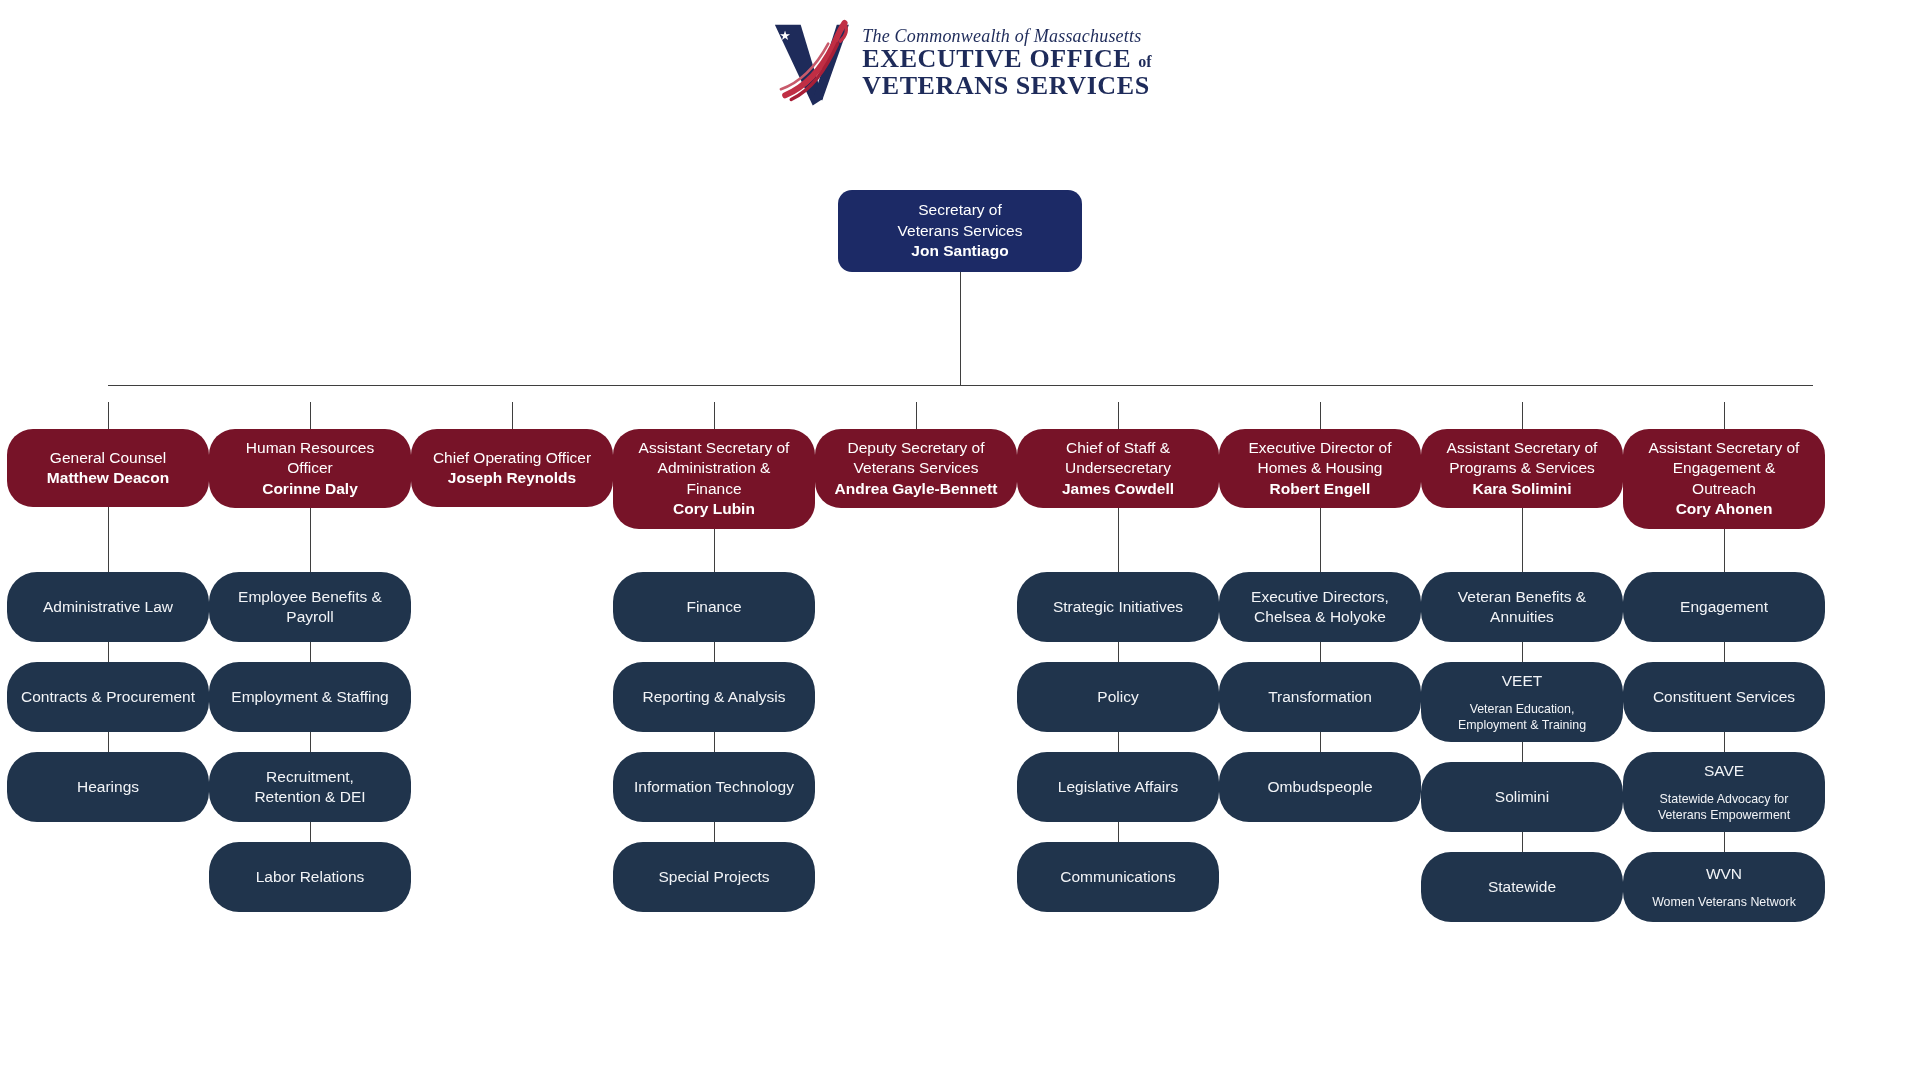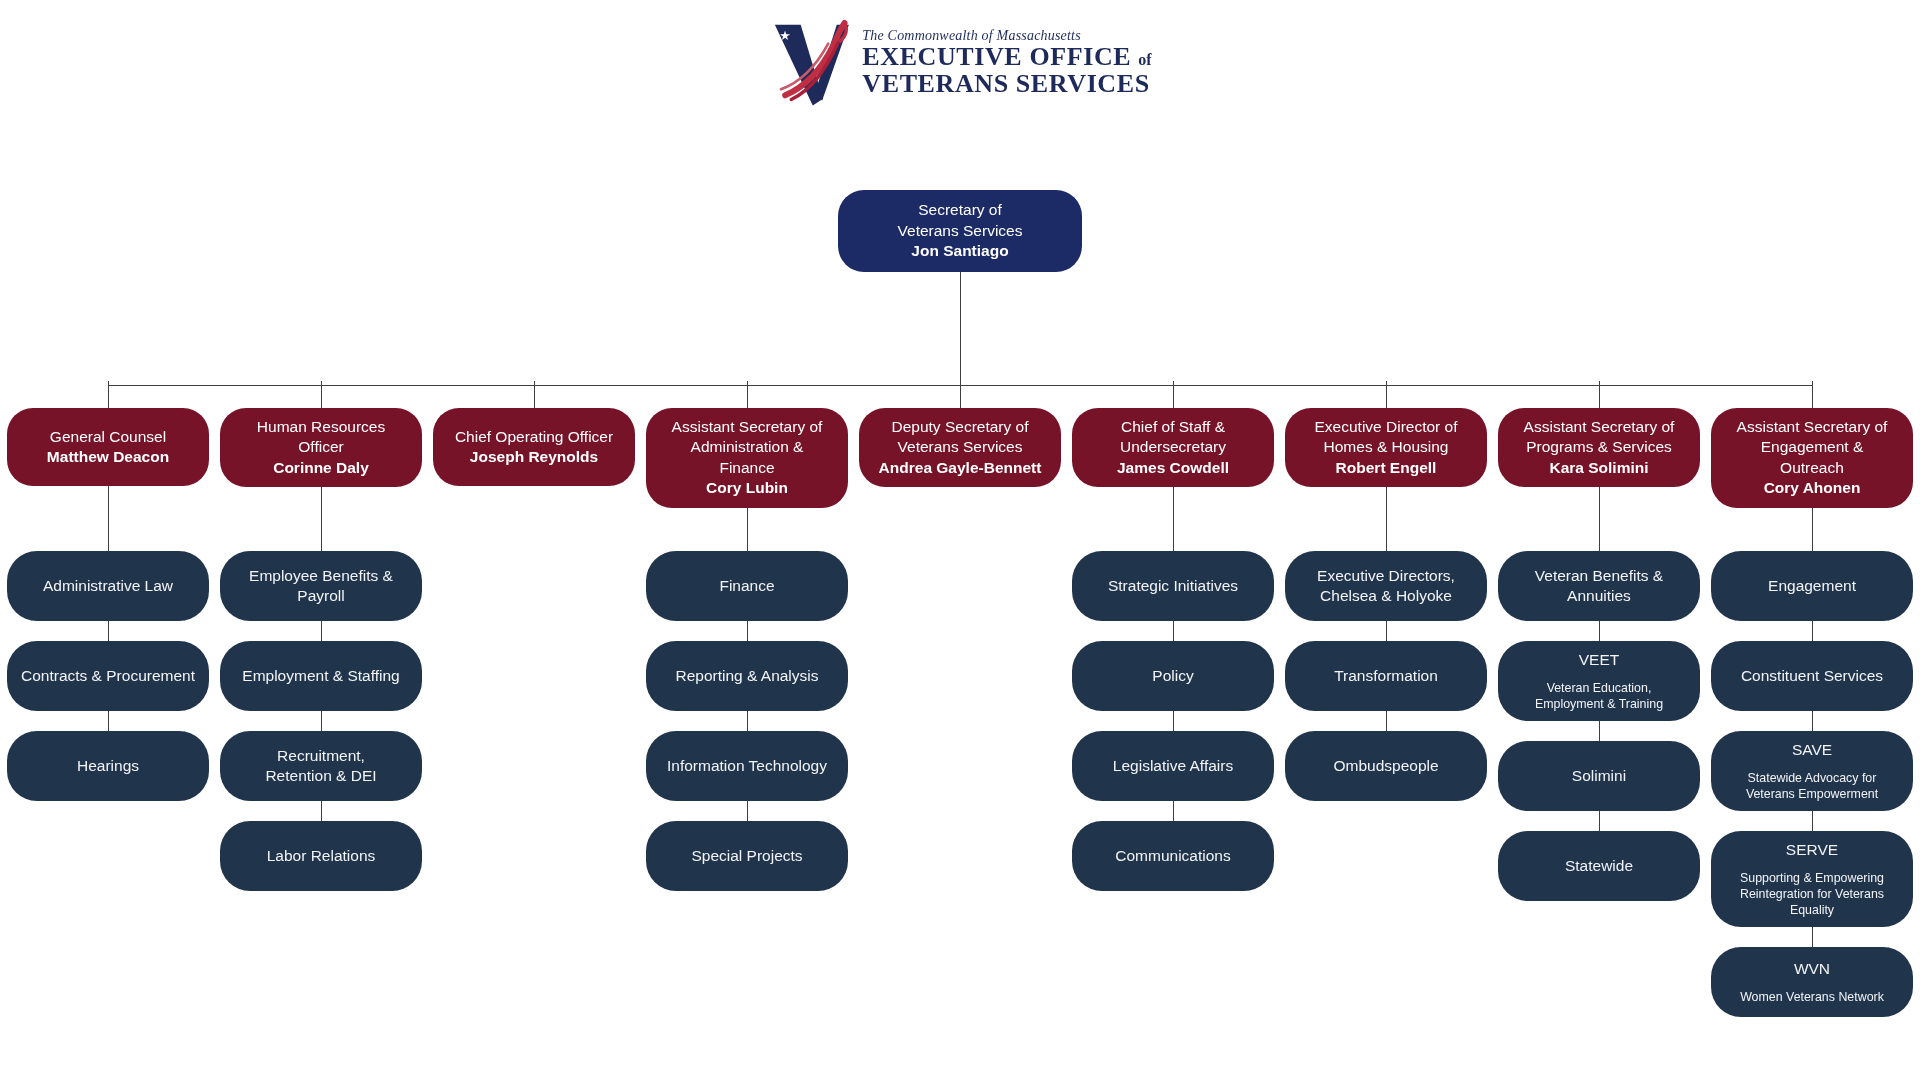--- a/index.html
+++ b/index.html
@@ -4,39 +4,39 @@
 <style>
   * { margin:0; padding:0; box-sizing:border-box; }
   html,body { background:#ffffff; }
   body { font-family:"Liberation Sans","DejaVu Sans",sans-serif; }
   .page { position:relative; width:1920px; height:1080px; background:#fff; overflow:hidden; }
 
   
   .logo { position:absolute; top:10px; left:0; right:0; display:flex; justify-content:center; align-items:center; gap:8px; }
   .logo-mark { width:86px; height:100px; flex:0 0 auto; }
   .logo-text { font-family:"Liberation Serif","DejaVu Serif",serif; color:var(--logo_navy,#1e2b5a); line-height:1.04; padding-top:6px; }
-  .logo-tagline { font-style:italic; font-size:14px; letter-spacing:0.2px; }
+  .logo-tagline { font-style:italic; font-size:18px; letter-spacing:0.2px; }
   .logo-office { font-weight:bold; font-size:26px; letter-spacing:0.6px; }
   .logo-office .of { font-weight:bold; font-size:16px; letter-spacing:0; }
   .logo-dept { font-weight:bold; font-size:26px; letter-spacing:0.6px; }
 
   
   .drop-line { position:absolute; top:272px; left:960px; width:1px; height:114px; background:var(--line,#3f3f3f); }
   .rail { position:absolute; top:385px; left:108px; width:1705px; height:1px; background:var(--line,#3f3f3f); }
 
   
   .root-box { position:absolute; top:190px; left:838px; width:244px; min-height:82px;
-    background:var(--navy,#1c2a66); color:#fff; border-radius:26px;
+    background:var(--navy,#1c2a66); color:#fff; border-radius:14px;
     display:flex; flex-direction:column; justify-content:center; text-align:center;
     padding:9px 10px; font-size:15.5px; line-height:1.33; }
   .root-title { white-space:pre-line; }
   .root-name { font-weight:bold; }
 
   
-  .grid { position:absolute; top:408px; left:7px; display:grid; grid-template-columns:repeat(9,202px); gap:11px; }
+  .grid { position:absolute; top:429px; left:7px; display:grid; grid-template-columns:repeat(9,202px); }
   .col { position:relative; }
   .col::before { content:''; position:absolute; top:-27px; left:50%; width:1px; height:27px; background:var(--line,#3f3f3f); }
   .col.has-children::before { height:170px; }
   .head { height:143px; position:relative; }
   .head-box { position:relative; min-height:78px; background:var(--maroon,#771328); color:#fff;
     border-radius:26px; display:flex; flex-direction:column; justify-content:center; text-align:center;
     padding:9px 8px; font-size:15.5px; line-height:1.32; }
   .head-title { white-space:pre-line; }
   .head-name { font-weight:bold; }
 
@@ -260,26 +260,20 @@
           </div>
           <div class="sub-box">
             <div class="sub-label">Constituent Services</div>
           </div>
           <div class="sub-box">
             <div class="sub-label">SAVE</div>
             <div class="sub-sub">Statewide Advocacy for
 Veterans Empowerment</div>
           </div>
           <div class="sub-box">
-            <div class="sub-label">SERVE</div>
-            <div class="sub-sub">Supporting &amp; Empowering
-Reintegration for Veterans
-Equality</div>
-          </div>
-          <div class="sub-box">
             <div class="sub-label">WVN</div>
             <div class="sub-sub">Women Veterans Network</div>
           </div>
         </div>
   </div>
 </div>
 
 </div>
 
 </body></html>

